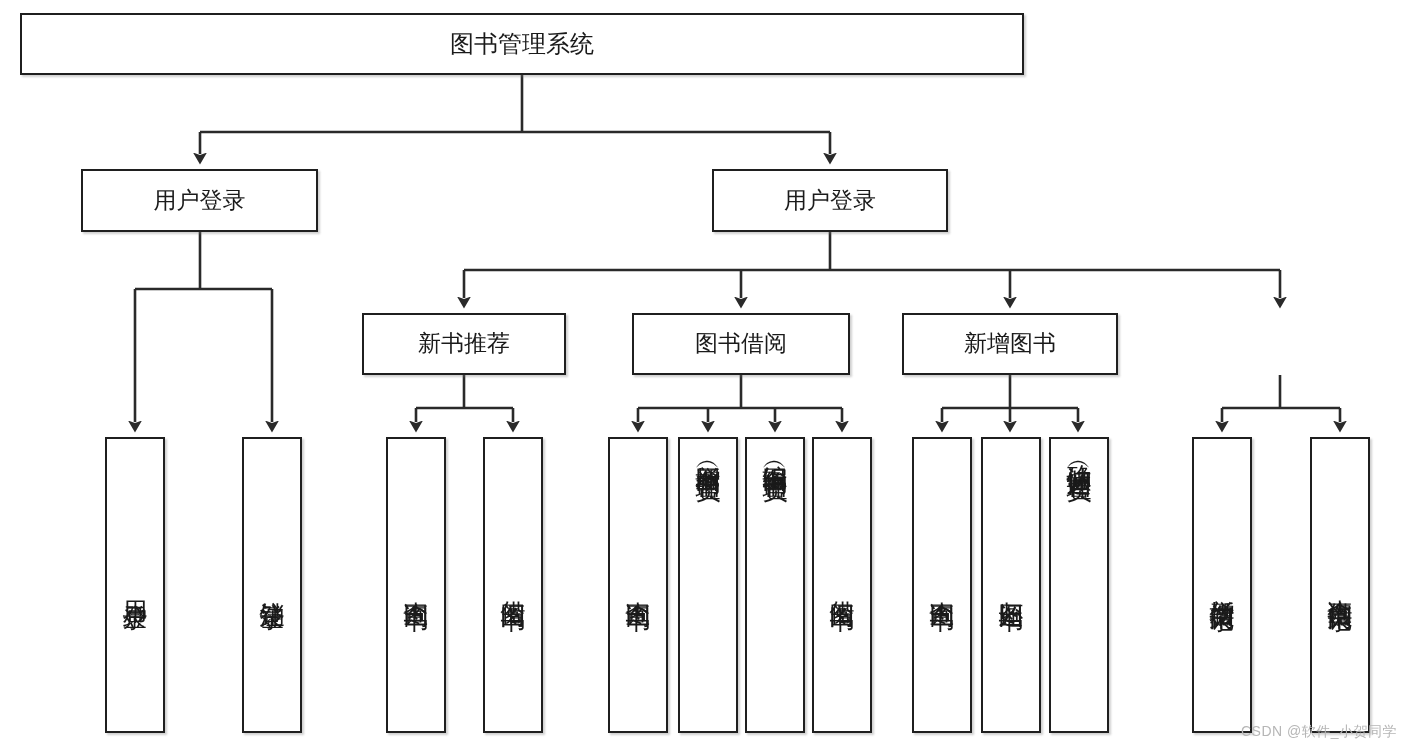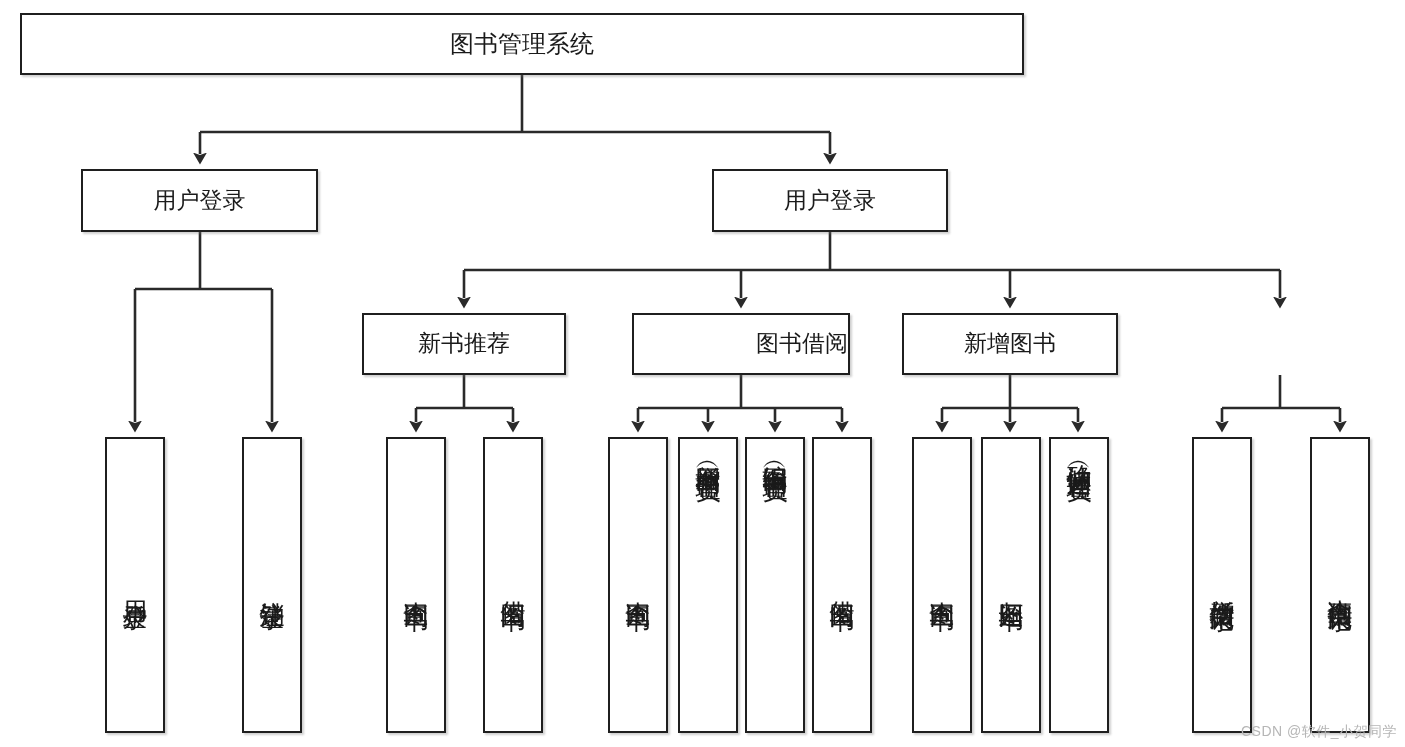--- a/index.html
+++ b/index.html
@@ -138,21 +138,21 @@
   <div class="node-box node-horizontal" style="left:81px; top:169px; width:237px; height:63px;">
     <span class="node-label">用户登录</span>
   </div>
   <div class="node-box node-horizontal" style="left:712px; top:169px; width:236px; height:63px;">
     <span class="node-label">用户登录</span>
   </div>
 
   <div class="node-box node-horizontal" style="left:362px; top:313px; width:204px; height:62px;">
     <span class="node-label">新书推荐</span>
   </div>
-  <div class="node-box node-horizontal" style="left:632px; top:313px; width:218px; height:62px;justify-content:flex-end;">
+  <div class="node-box node-horizontal" style="left:632px; top:313px; width:218px; height:62px;">
     <span class="node-label">图书借阅</span>
   </div>
   <div class="node-box node-horizontal" style="left:902px; top:313px; width:216px; height:62px;">
     <span class="node-label">新增图书</span>
   </div>
 
   <div class="node-box node-vertical vt-short" style="left:105px; top:437px; width:60px; height:296px;">
     <span class="node-label">用户登录</span>
   </div>
   <div class="node-box node-vertical vt-short" style="left:242px; top:437px; width:60px; height:296px;">

